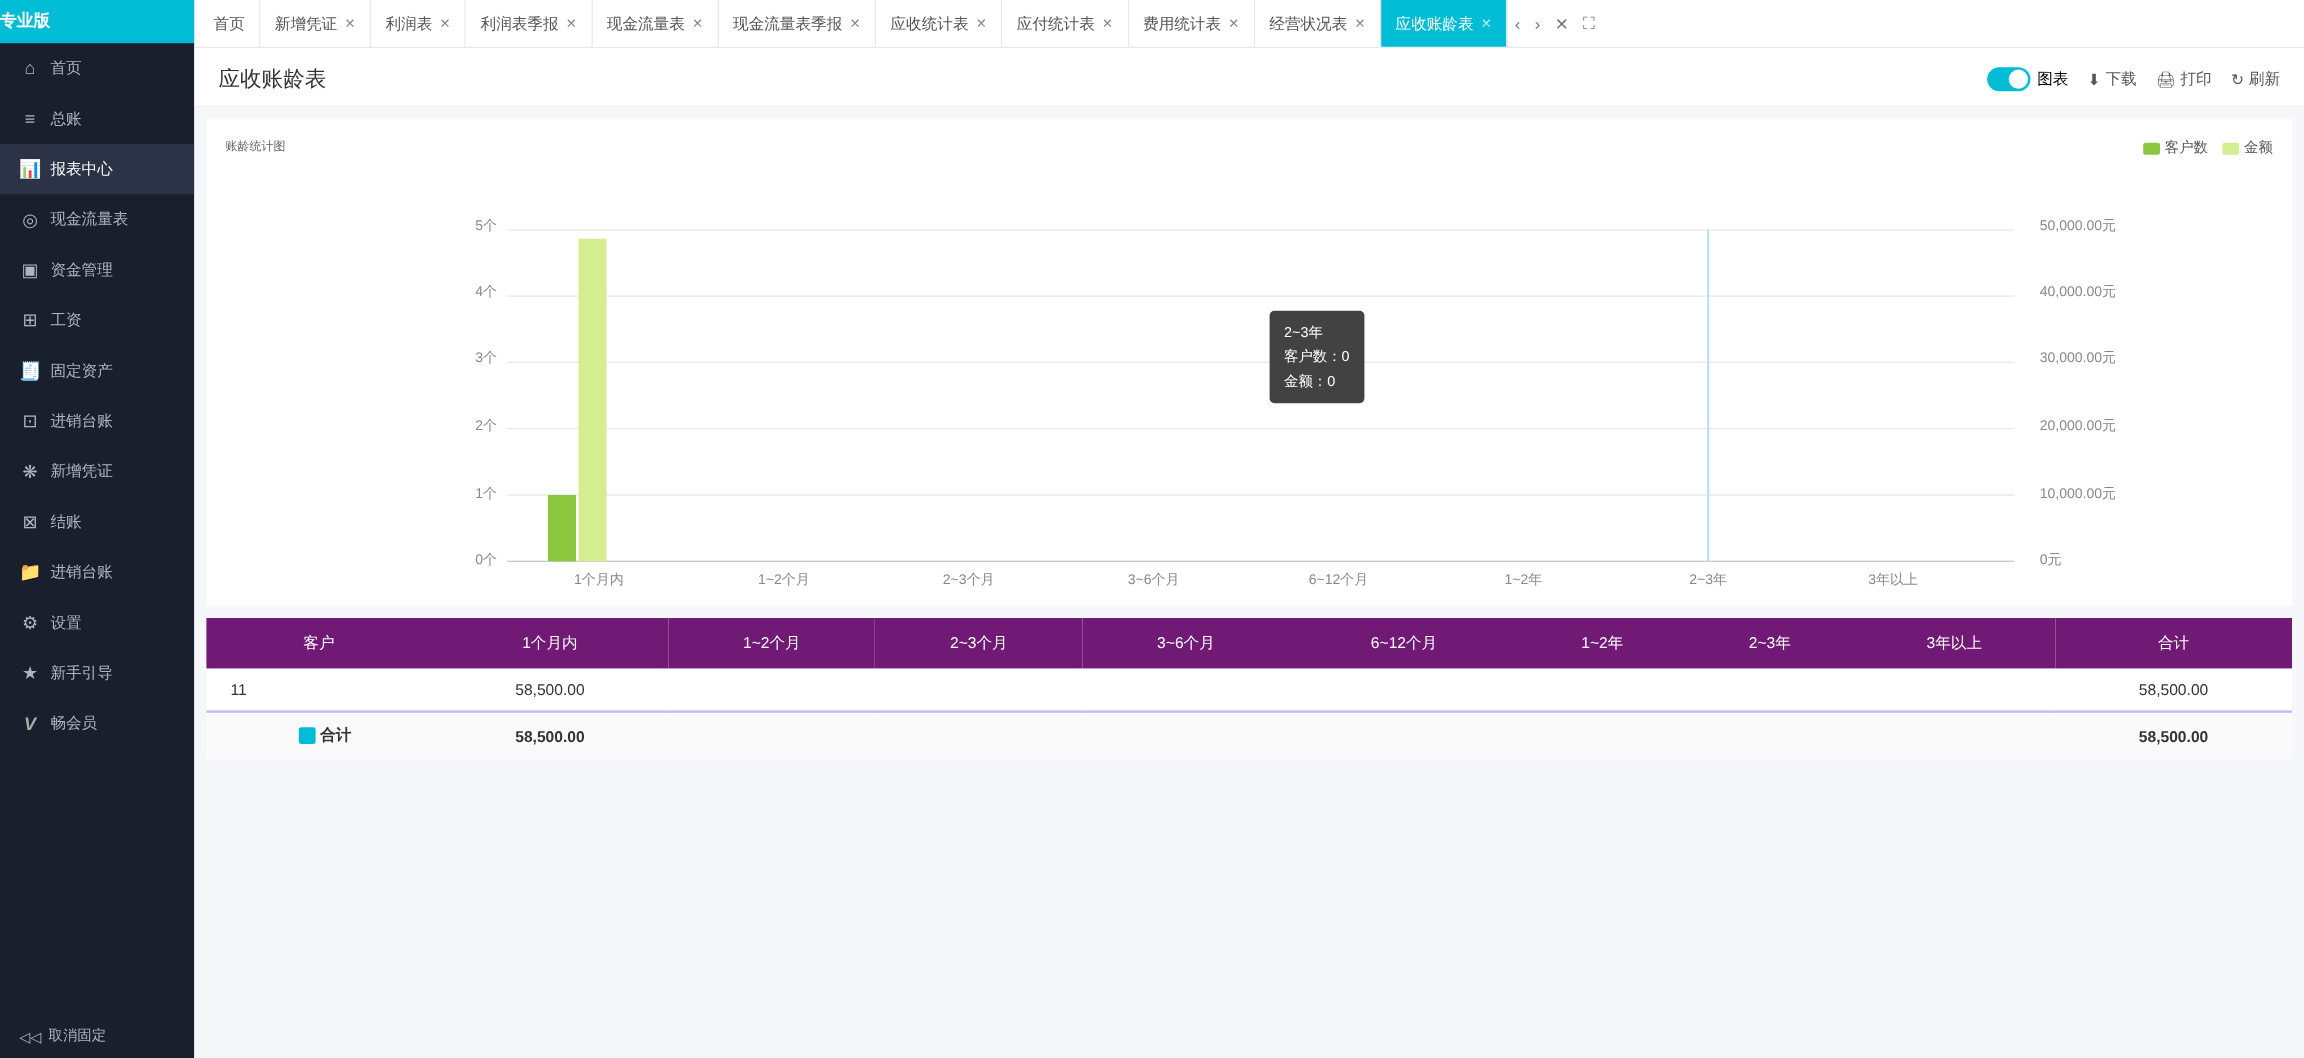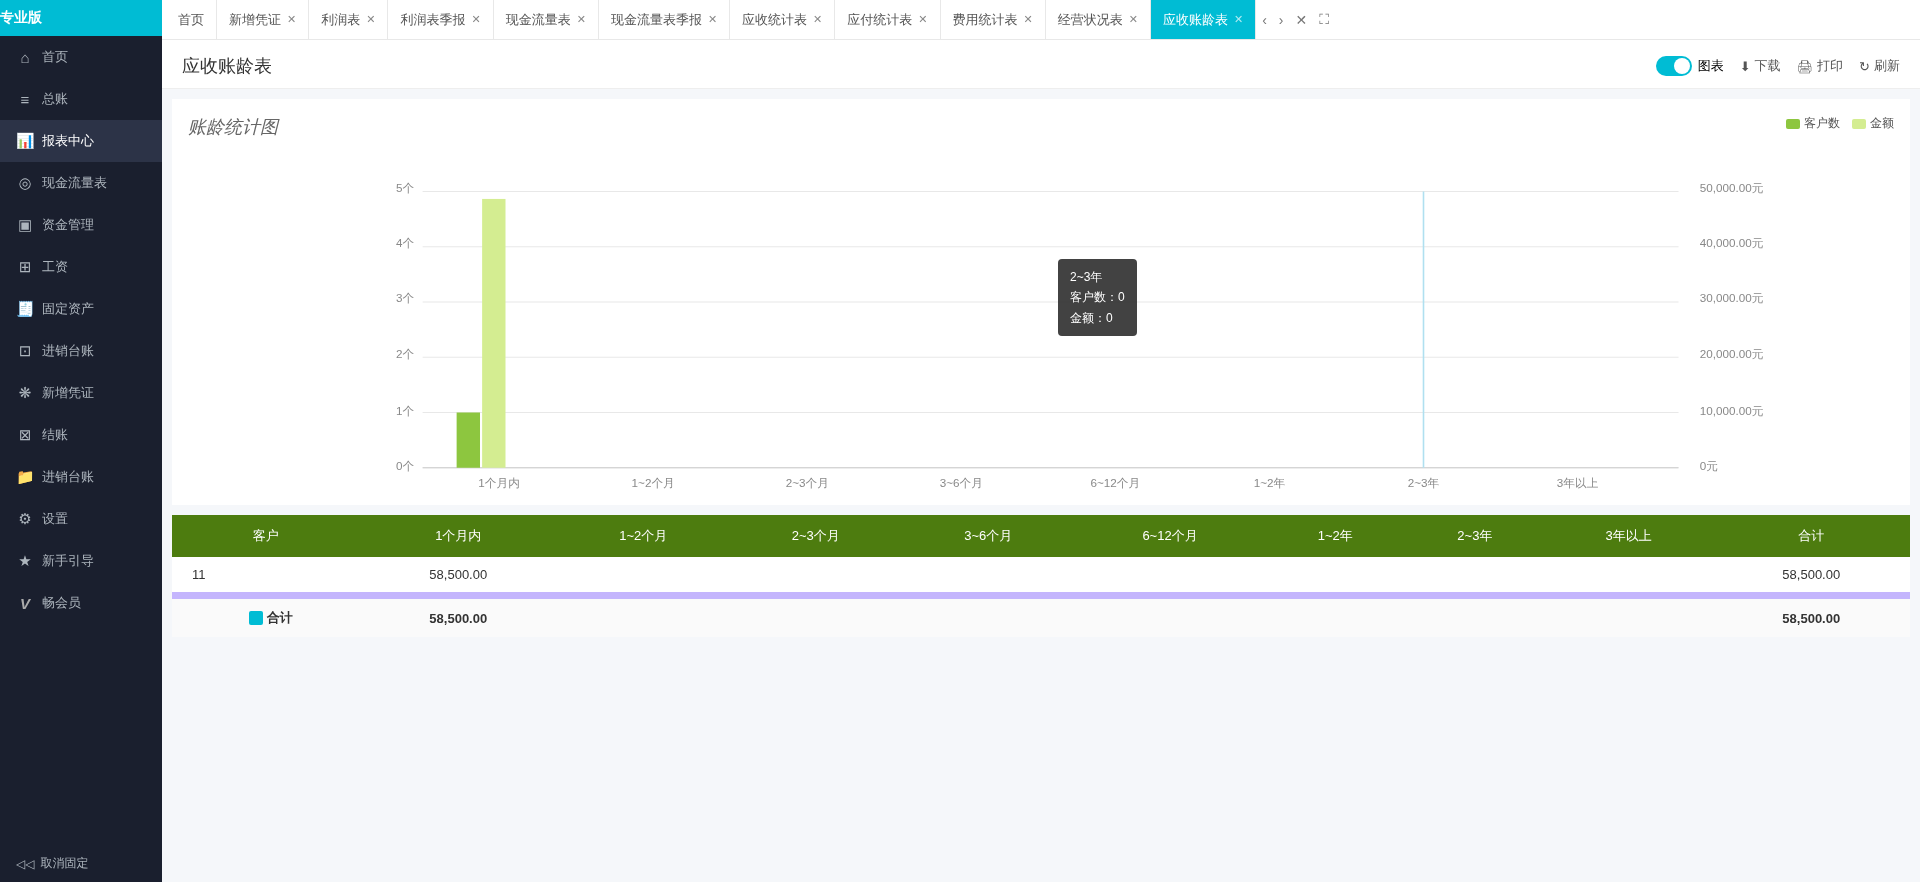--- a/index.html
+++ b/index.html
@@ -155,21 +155,21 @@
       font-size: 13px;
     }
 
     
     .chart-section {
       background: white;
       margin: 10px 10px 0;
       padding: 16px;
       position: relative;
     }
-    .chart-title { font-size: 18px; color: #666; margin-bottom: 10px; font-style: italic; }
+    .chart-title { font-size: 10px; color: #666; margin-bottom: 20px; }
     .chart-legend {
       position: absolute;
       top: 16px;
       right: 16px;
       display: flex;
       align-items: center;
       gap: 12px;
       font-size: 12px;
       color: #555;
     }
@@ -201,31 +201,31 @@
     .table-section {
       margin: 10px 10px 10px;
     }
     .data-table {
       width: 100%;
       border-collapse: collapse;
       background: white;
       font-size: 13px;
     }
     .data-table thead tr {
-      background: #4d7c0f;
+      background: #701a75;
       color: white;
     }
     .data-table thead th {
       padding: 12px 10px;
       text-align: center;
       font-weight: normal;
     }
     .data-table tbody tr td {
       padding: 10px 10px;
-      border-bottom: 7px solid #c4b5fd;
+      border-bottom: 2px solid #c4b5fd;
       text-align: center;
       color: #333;
     }
     .data-table tbody tr:last-child td {
       border-bottom: none;
     }
     .total-row td {
       font-weight: bold;
       background: #fafafa;
     }

